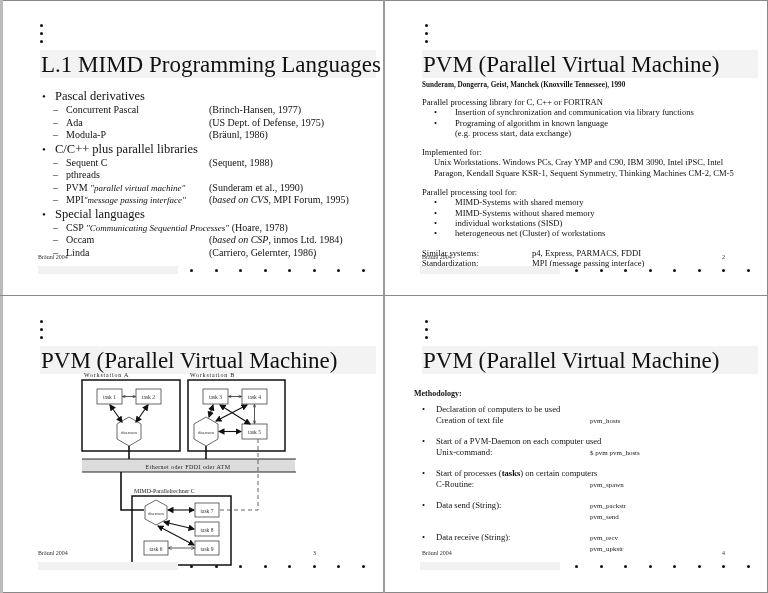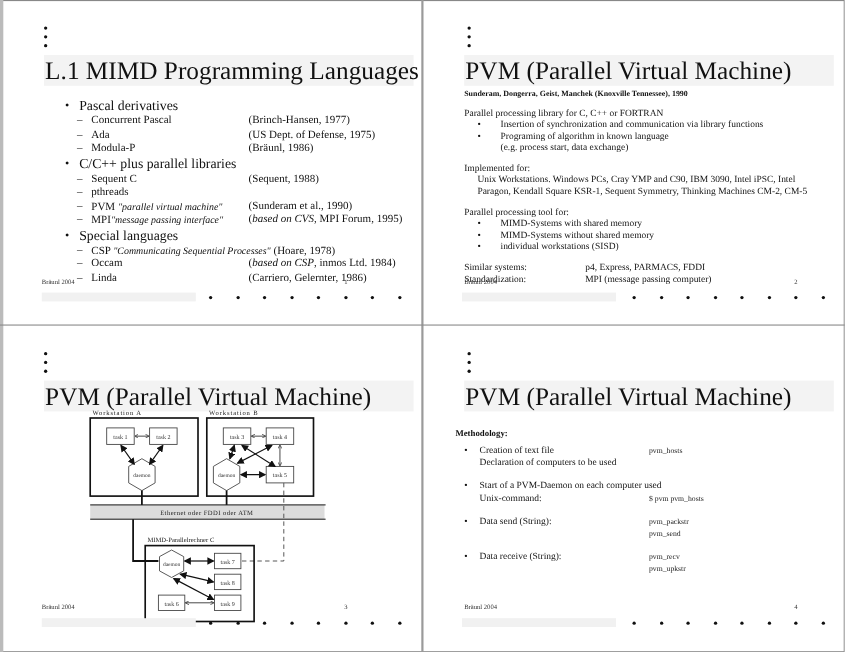--- a/index.html
+++ b/index.html
@@ -25,21 +25,21 @@
   .titlebar { position:absolute; left:40px; top:50px; width:336px; height:28px; background:#f3f3f3; }
   .title { position:absolute; left:41px; top:52px; font-size:23px; line-height:26px; white-space:nowrap; color:#111; }
 
   .footer-left { position:absolute; left:38px; top:254px; font-size:6px; color:#333; }
   .footer-num { position:absolute; left:313px; top:254px; font-size:6px; color:#333; }
   .footbar { position:absolute; left:38px; top:266px; width:140px; height:8px; background:#f1f1f1; }
   .footdots { position:absolute; left:190px; top:269px; width:185px; height:3px; }
   .footdots span { position:absolute; top:0; width:3px; height:3px; background:#111; border-radius:50%; }
 
   
-  .s1list { position:absolute; left:59px; top:89px; width:330px; }
+  .s1list { position:absolute; left:42px; top:89px; width:330px; }
   .b1 { position:relative; font-size:12.5px; line-height:15px; padding-left:13px; }
   .b1::before { content:"\2022"; position:absolute; left:0; top:0; font-size:11px; }
   .sub1 { position:relative; font-size:10px; line-height:12.5px; padding-left:24px; height:12.5px; }
   .sub1 .dash { position:absolute; left:11px; top:0; }
   .sub1 .ref { position:absolute; left:167px; top:0; white-space:nowrap; }
   .it { font-style:italic; font-size:9px; }
 
   
   .s2sub { position:absolute; left:37px; top:81px; font-size:7.2px; font-weight:bold; white-space:nowrap; }
   .s2body { position:absolute; left:37px; top:97px; width:340px; font-size:8.6px; line-height:10.3px; }
@@ -126,23 +126,24 @@
     <div style="padding-left:33px;">(e.g. process start, data exchange)</div>
     <div class="gap"></div>
     <div>Implemented for:</div>
     <div class="indent2">Unix Workstations. Windows PCs, Cray YMP and C90, IBM 3090, Intel iPSC, Intel</div>
     <div class="indent2">Paragon, Kendall Square KSR-1, Sequent Symmetry, Thinking Machines CM-2, CM-5</div>
     <div class="gap"></div>
     <div>Parallel processing tool for:</div>
     <div class="blt2">MIMD-Systems with shared memory</div>
     <div class="blt2">MIMD-Systems without shared memory</div>
     <div class="blt2">individual workstations (SISD)</div>
+    <div class="blt2">heterogeneous net (Cluster) of workstations</div>
     <div class="gap"></div>
     <div class="row2"><span>Similar systems:</span><span class="v">p4, Express, PARMACS, FDDI</span></div>
-    <div class="row2"><span>Standardization:</span><span class="v">MPI (message passing computer)</span></div>
+    <div class="row2"><span>Standardization:</span><span class="v">MPI (message passing interface)</span></div>
   </div>
   <div class="footer-left" style="left:37px;">Bräunl 2004</div>
   <div class="footer-num" style="left:337px;">2</div>
   <div class="footbar" style="left:35px;"></div>
   <div class="footdots">
       <span style="left: 0px;"></span>
       <span style="left: 24.5px;"></span>
       <span style="left: 49px;"></span>
       <span style="left: 73.5px;"></span>
       <span style="left: 98px;"></span>
@@ -247,26 +248,30 @@
   <div class="topdots">
       <span></span>
       <span></span>
       <span></span>
     </div>
   <div class="titlebar" style="left:37px;"></div>
   <div class="title" style="left:38px;">PVM (Parallel Virtual Machine)</div>
   <div class="s4sub">Methodology:</div>
   <div class="s4list">
     <div class="item4">
+      <div class="line">Declaration of computers to be used</div>
       <div class="line"><span>Creation of text file</span><span class="code">pvm_hosts</span></div>
-      <div class="line">Declaration of computers to be used</div>
     </div>
     <div class="item4">
       <div class="line">Start of a PVM-Daemon on each computer used</div>
       <div class="line"><span>Unix-command:</span><span class="code">$ pvm pvm_hosts</span></div>
+    </div>
+    <div class="item4">
+      <div class="line"><span>Start of processes (</span><b>tasks</b><span>) on certain computers</span></div>
+      <div class="line"><span>C-Routine:</span><span class="code">pvm_spawn</span></div>
     </div>
     <div class="item4">
       <div class="line"><span>Data send (String):</span><span class="code">pvm_packstr</span></div>
       <div class="line">
           <span class="code">pvm_send</span>
         </div>
     </div>
     <div class="item4" style="margin-top:4px;">
       <div class="line"><span>Data receive (String):</span><span class="code">pvm_recv</span></div>
       <div class="line">

